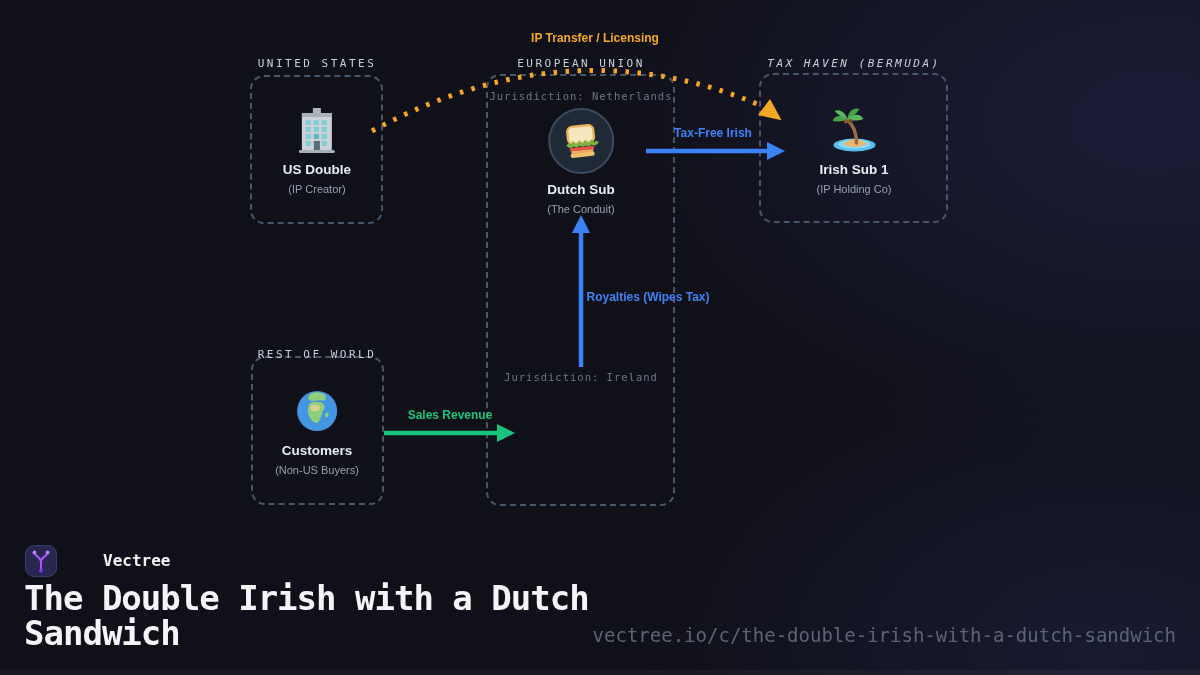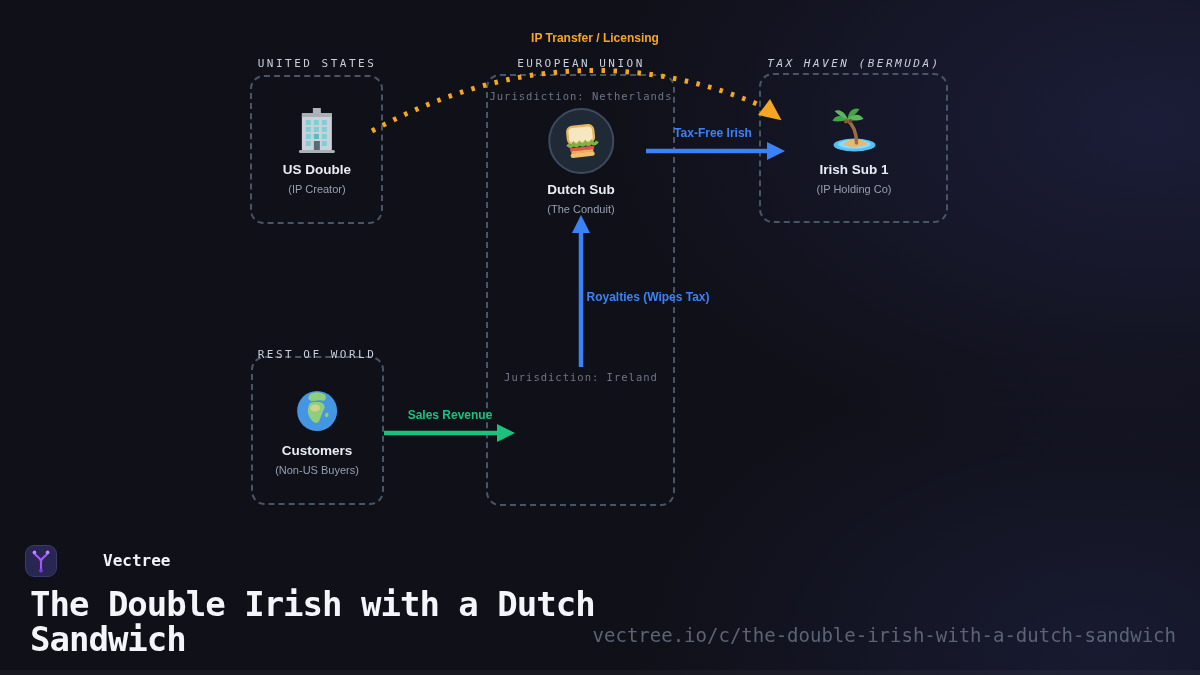--- a/index.html
+++ b/index.html
@@ -154,17 +154,17 @@
 
   <div class="logo">
     <svg width="32" height="32" viewBox="0 0 32 32">
       <path d="M16,26 L16,17 M16,17 C16,12 11,12 9,7.5 M16,17 C16,12 21,12 23,7.5" fill="none" stroke="#a855f7" stroke-width="2.2" stroke-linecap="round"></path>
       <circle cx="9" cy="6.8" r="2" fill="#c084fc"></circle>
       <circle cx="23" cy="6.8" r="2" fill="#c084fc"></circle>
       <circle cx="16" cy="26.3" r="2" fill="#7c3aed"></circle>
     </svg>
   </div>
   <div class="brand-name">Vectree</div>
-  <h1 class="page-title" style="margin:6px;">The Double Irish with a Dutch Sandwich</h1>
+  <h1 class="page-title" style="margin:0;">The Double Irish with a Dutch Sandwich</h1>
   <div class="page-url">vectree.io/c/the-double-irish-with-a-dutch-sandwich</div>
 
   <div class="bottom-strip"></div>
 </div>
 
 </body></html>

